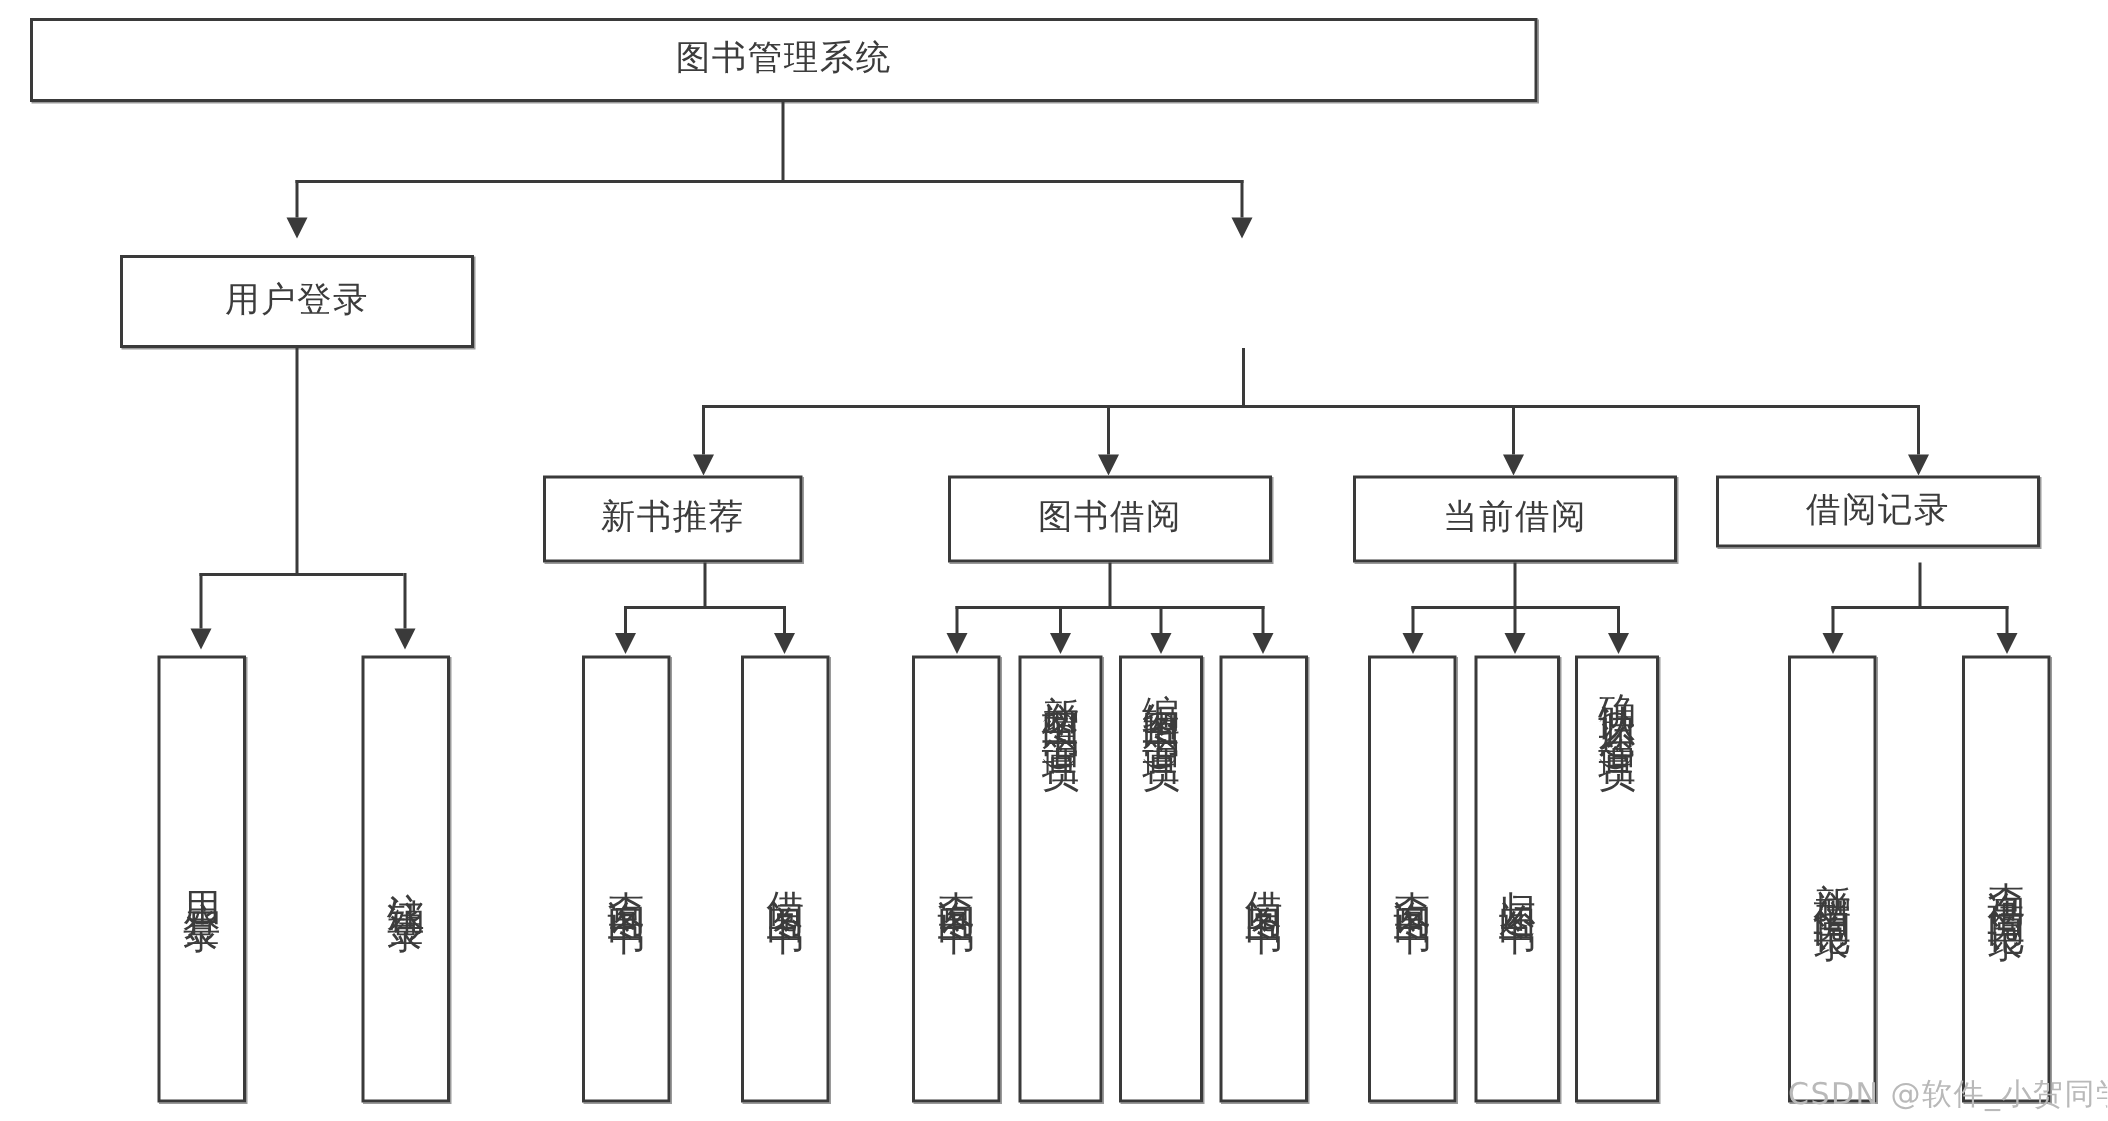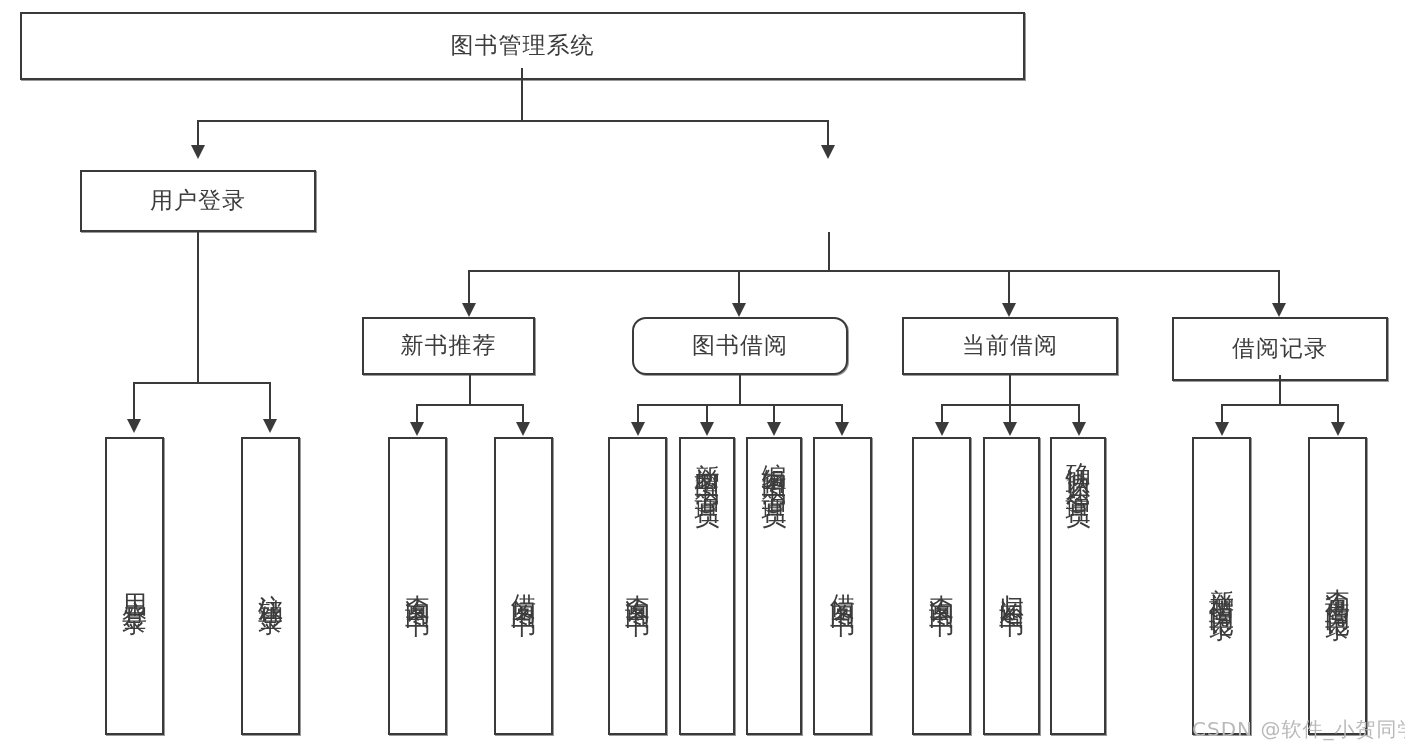--- a/index.html
+++ b/index.html
@@ -90,21 +90,21 @@
     letter-spacing: 1px;
     white-space: nowrap;
     pointer-events: none;
   }
 </style>
 </head>
 <body>
 
 <div id="canvas">
 
-  <div class="node root horiz" style="left:20px; top:12px; width:1005px; height:68px;">
+  <div class="node root horiz" style="left:20px; top:12px; width:1005px; height:56px;">
     <span class="label">图书管理系统</span>
   </div>
 
   <div class="vline" style="left:521px; top:68px; width:2px; height:52px;"></div>
   <div class="hline" style="left:197px; top:120px; width:632px; height:2px;"></div>
   <div class="vline" style="left:197px; top:120px; width:2px; height:25px;"></div>
   <div class="arrow" style="left:191px; top:145px;"></div>
   <div class="vline" style="left:827px; top:120px; width:2px; height:25px;"></div>
   <div class="arrow" style="left:821px; top:145px;"></div>
 
@@ -127,27 +127,27 @@
   <div class="vline" style="left:738px; top:270px; width:2px; height:33px;"></div>
   <div class="arrow" style="left:732px; top:303px;"></div>
   <div class="vline" style="left:1008px; top:270px; width:2px; height:33px;"></div>
   <div class="arrow" style="left:1002px; top:303px;"></div>
   <div class="vline" style="left:1278px; top:270px; width:2px; height:33px;"></div>
   <div class="arrow" style="left:1272px; top:303px;"></div>
 
   <div class="node horiz" style="left:362px; top:317px; width:173px; height:58px;">
     <span class="label">新书推荐</span>
   </div>
-  <div class="node horiz" style="left:632px; top:317px; width:216px; height:58px;border-radius:14px;">
+  <div class="node horiz" style="left:632px; top:317px; width:216px; height:58px;">
     <span class="label">图书借阅</span>
   </div>
   <div class="node horiz" style="left:902px; top:317px; width:216px; height:58px;">
     <span class="label">当前借阅</span>
   </div>
-  <div class="node horiz" style="left:1172px; top:317px; width:216px; height:64px;">
+  <div class="node horiz" style="left:1144px; top:317px; width:216px; height:48px;">
     <span class="label">借阅记录</span>
   </div>
 
   <div class="vline" style="left:469px; top:375px; width:2px; height:29px;"></div>
   <div class="hline" style="left:416px; top:404px; width:108px; height:2px;"></div>
   <div class="vline" style="left:416px; top:404px; width:2px; height:18px;"></div>
   <div class="arrow" style="left:410px; top:422px;"></div>
   <div class="vline" style="left:522px; top:404px; width:2px; height:18px;"></div>
   <div class="arrow" style="left:516px; top:422px;"></div>
 

